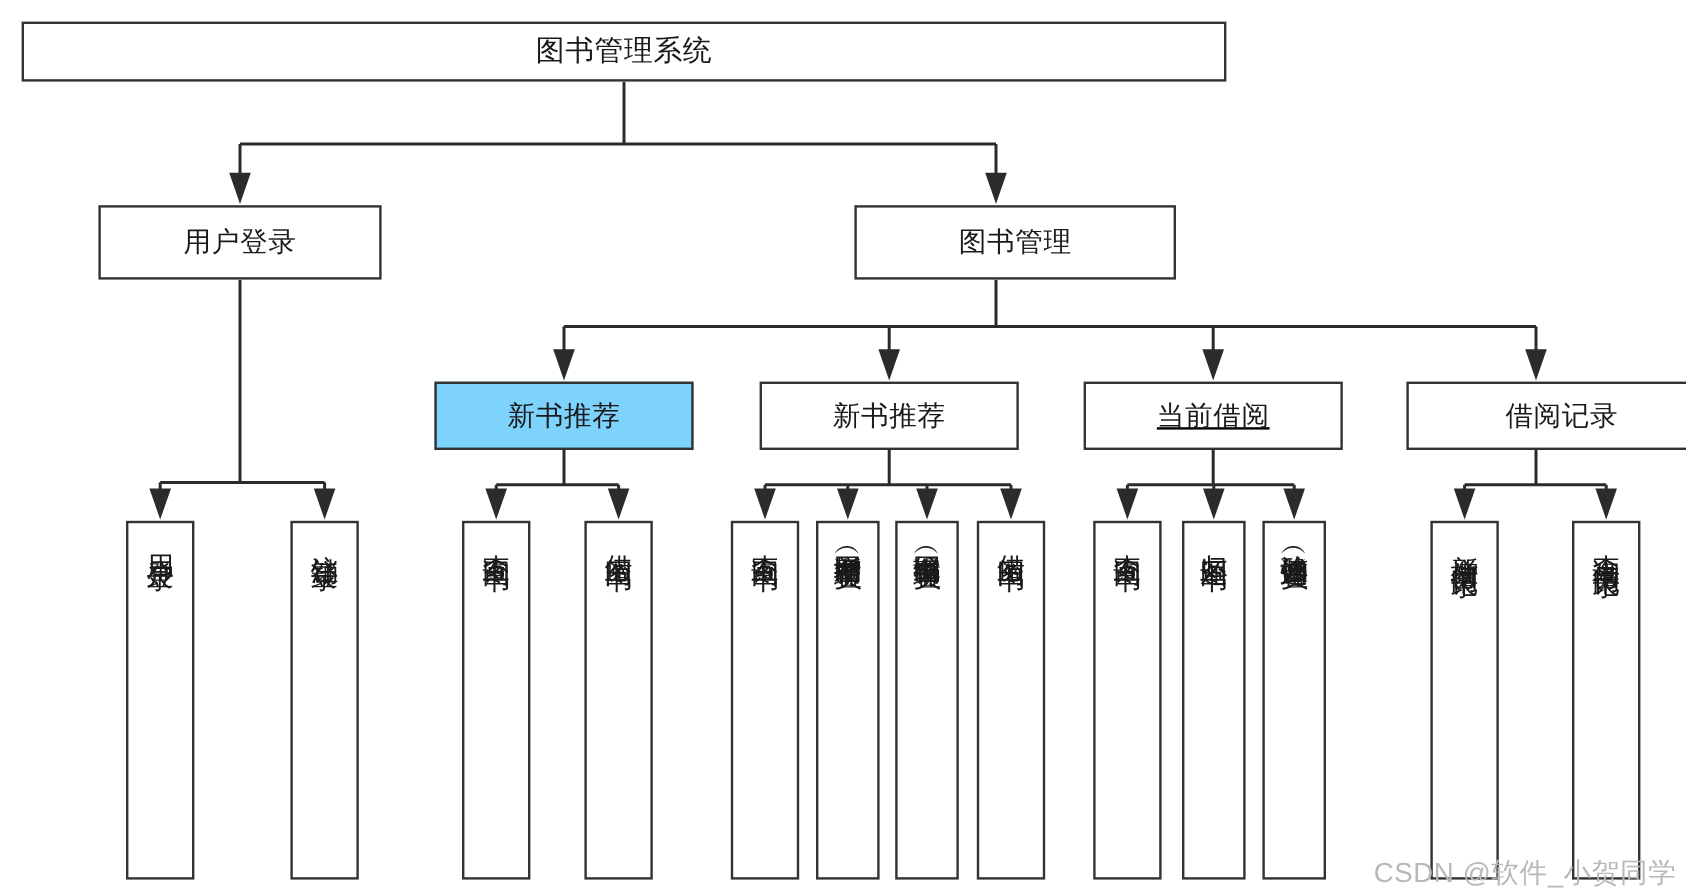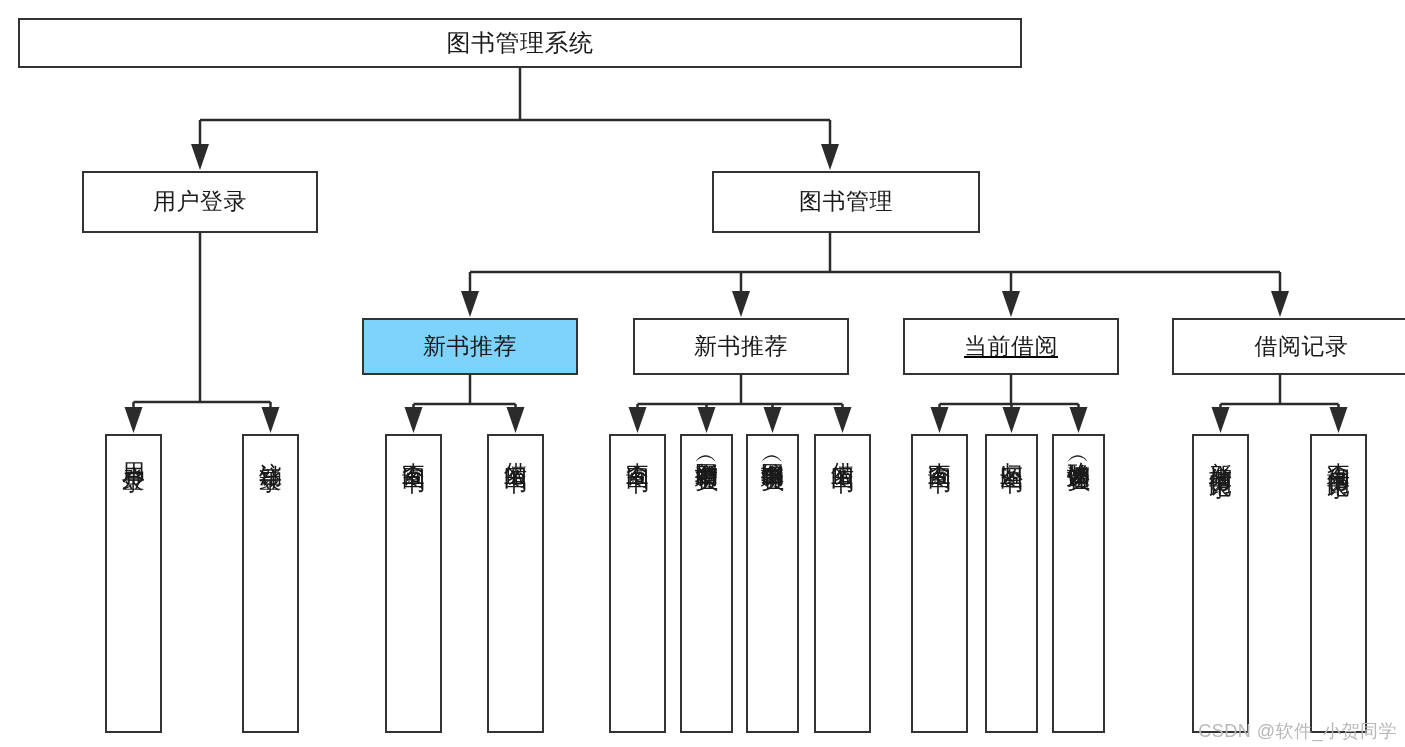--- a/index.html
+++ b/index.html
@@ -59,21 +59,21 @@
     letter-spacing: 3px;
     line-height: 1;
   }
   .node.vert.tall .label {
     letter-spacing: 1px;
   }
   .watermark {
     position: absolute;
     right: 8px;
     bottom: 4px;
-    font-size: 18px;
+    font-size: 23px;
     color: #b8b8b8;
     letter-spacing: 0.5px;
     white-space: nowrap;
     margin-left: 33px;
   }
 </style>
 </head>
 <body>
 
 <div id="canvas">

